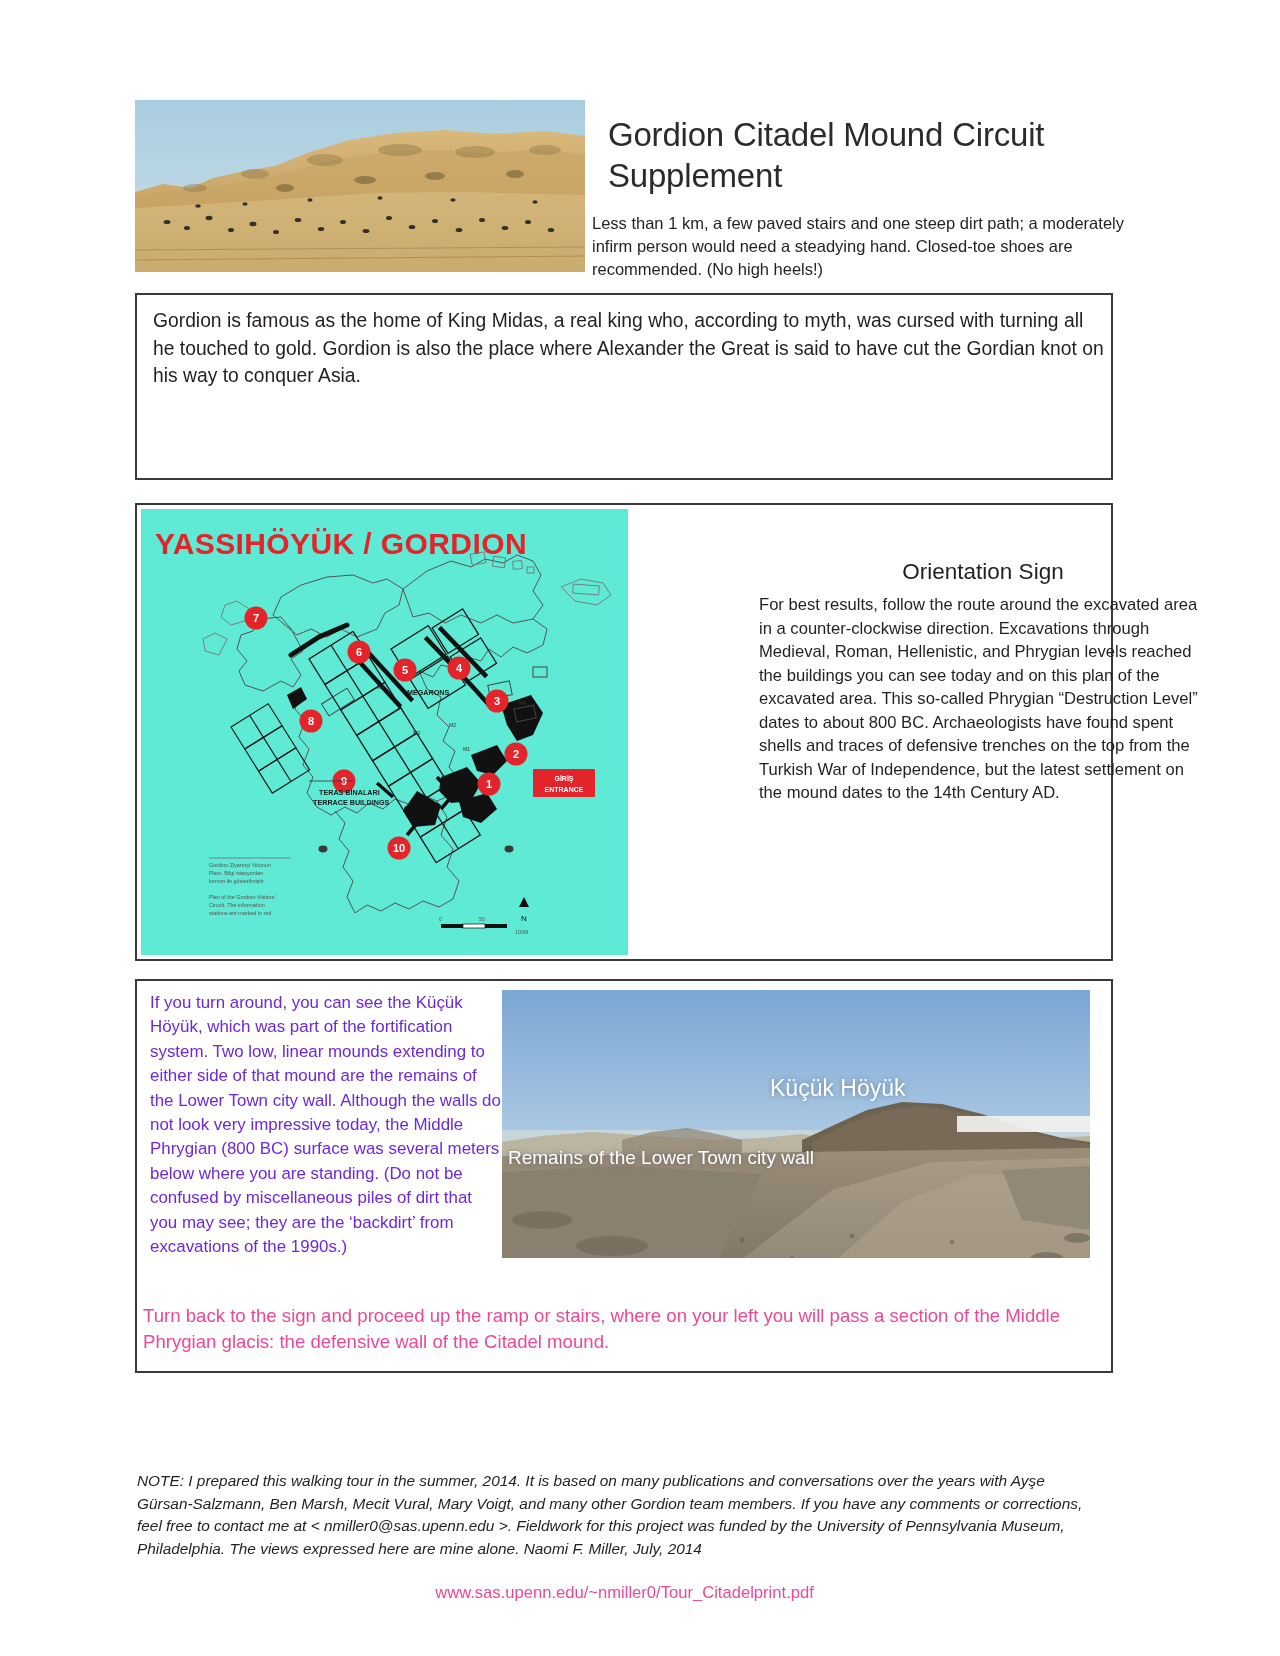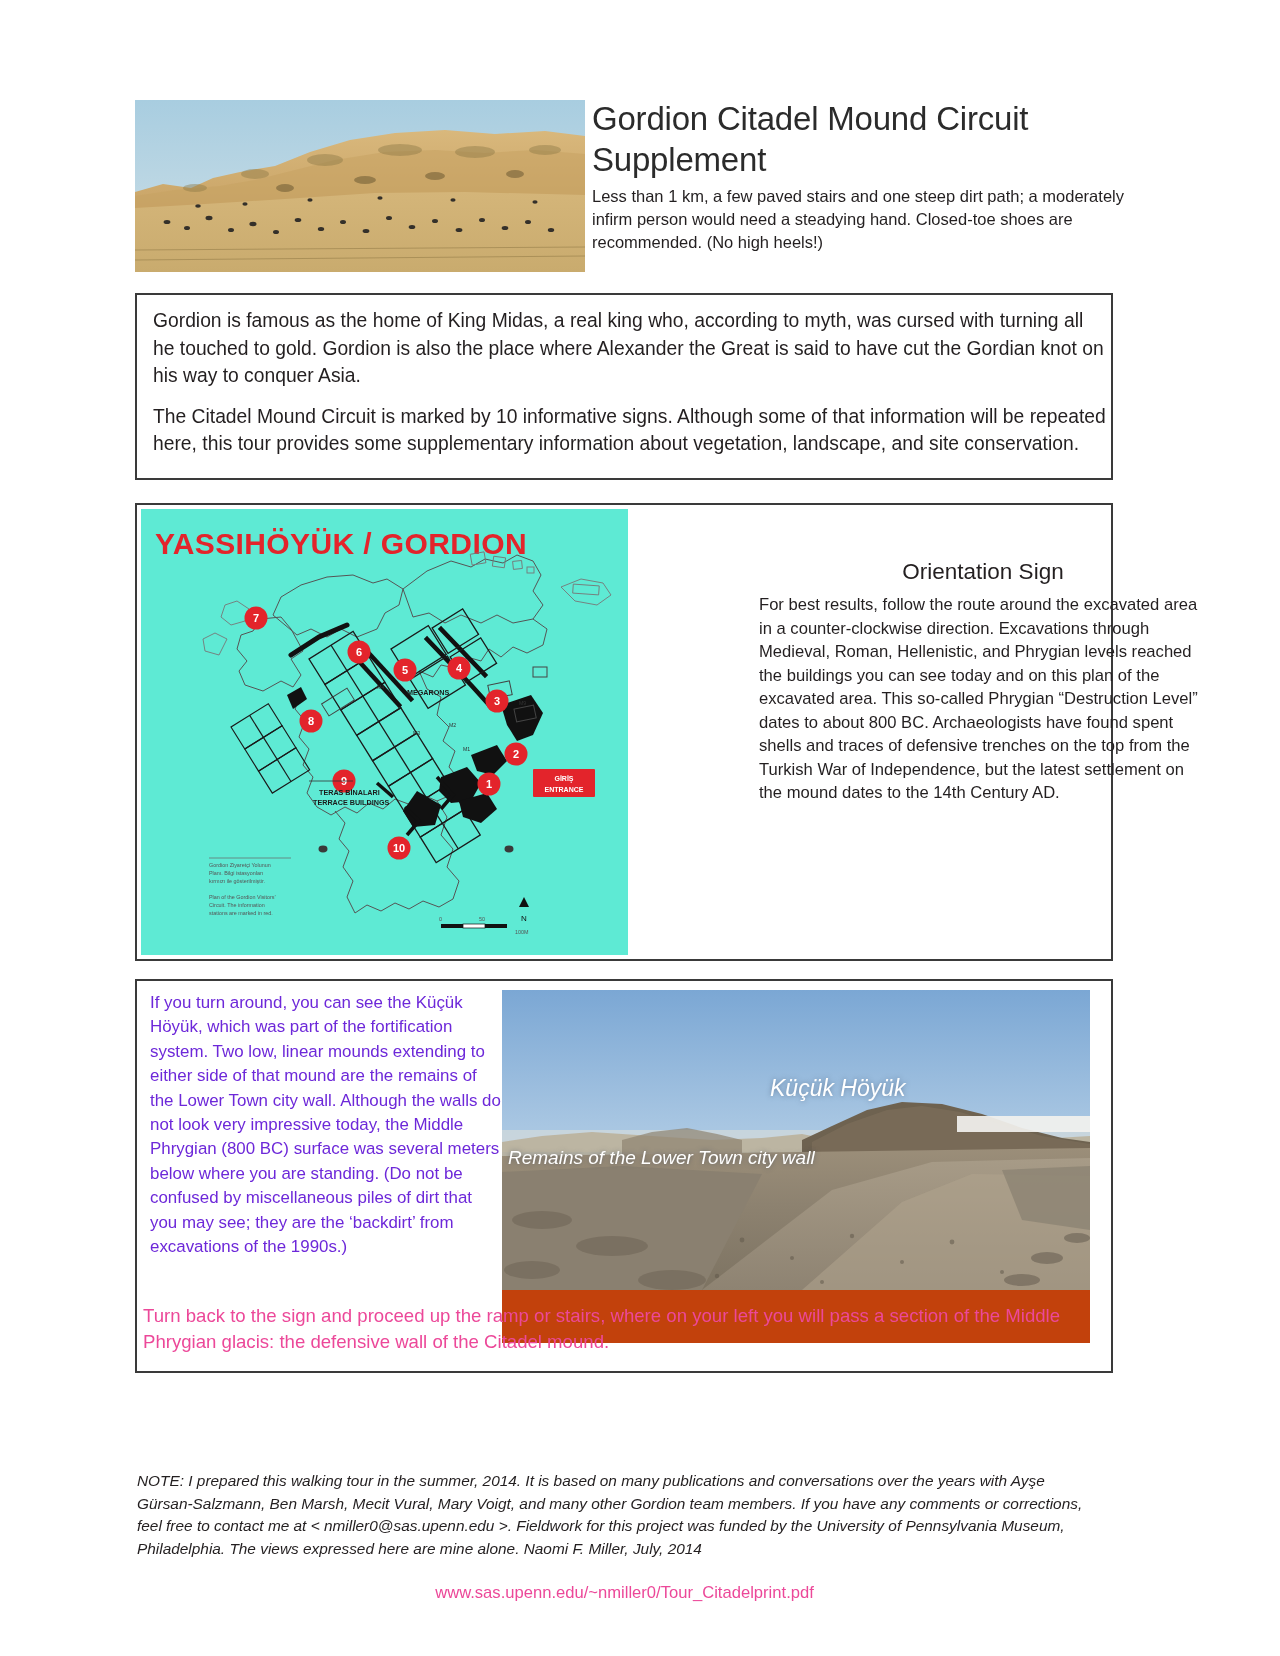--- a/index.html
+++ b/index.html
@@ -45,21 +45,21 @@
     left: 457px;
     top: -2px;
     width: 535px;
   }
   .doc-title {
     font-size: 33px;
     line-height: 41px;
     font-weight: 400;
     color: #2b2b2b;
     letter-spacing: -0.2px;
-    margin: 0;
+    margin: 16px;
   }
   .doc-subtitle {
     font-size: 16.5px;
     line-height: 23px;
     color: #231f20;
     margin: 5px 0 0 0;
   }
 
   
   .box {
@@ -190,24 +190,23 @@
     margin: 0;
     font-size: 16.9px;
     line-height: 24.4px;
     color: #6d28d9;
   }
   .kucuk-photo {
     position: absolute;
     left: 365px;
     top: 9px;
     width: 588px;
-    height: 353px;
+    height: 268px;
     overflow: hidden;
-    background: #c2410c;
-    font-style: italic;
+    background: #6d28d9;
   }
   .photo-cap-big {
     position: absolute;
     color: #ffffff;
     font-size: 23px;
     font-family: "Liberation Sans", sans-serif;
     text-shadow: 0 0 5px rgba(60,80,110,.55);
   }
   .photo-cap-sm {
     position: absolute;
@@ -323,21 +322,20 @@
     </div>
 
     <div class="header-text">
       <h1 class="doc-title">Gordion Citadel Mound Circuit Supplement</h1>
       <p class="doc-subtitle">Less than 1 km, a few paved stairs and one steep dirt path; a moderately infirm person would need a steadying hand. Closed-toe shoes are recommended. (No high heels!)</p>
     </div>
   </div>
 
   <div class="box" id="intro-box">
     <p>Gordion is famous as the home of King Midas, a real king who, according to myth, was cursed with turning all he touched to gold. Gordion is also the place where Alexander the Great is said to have cut the Gordian knot on his way to conquer Asia.</p>
-    <p>The Citadel Mound Circuit is marked by 10 informative signs. Although some of that information will be repeated here, this tour provides some supplementary information about vegetation, landscape, and site conservation.</p>
   </div>
 
   <div class="box" id="map-box">
 
     <div class="map-panel">
       <div class="map-title">YASSIHÖYÜK / GORDION</div>
 
       <div class="map-svg-wrap">
         <svg width="487" height="446" viewBox="0 0 487 446">
 

